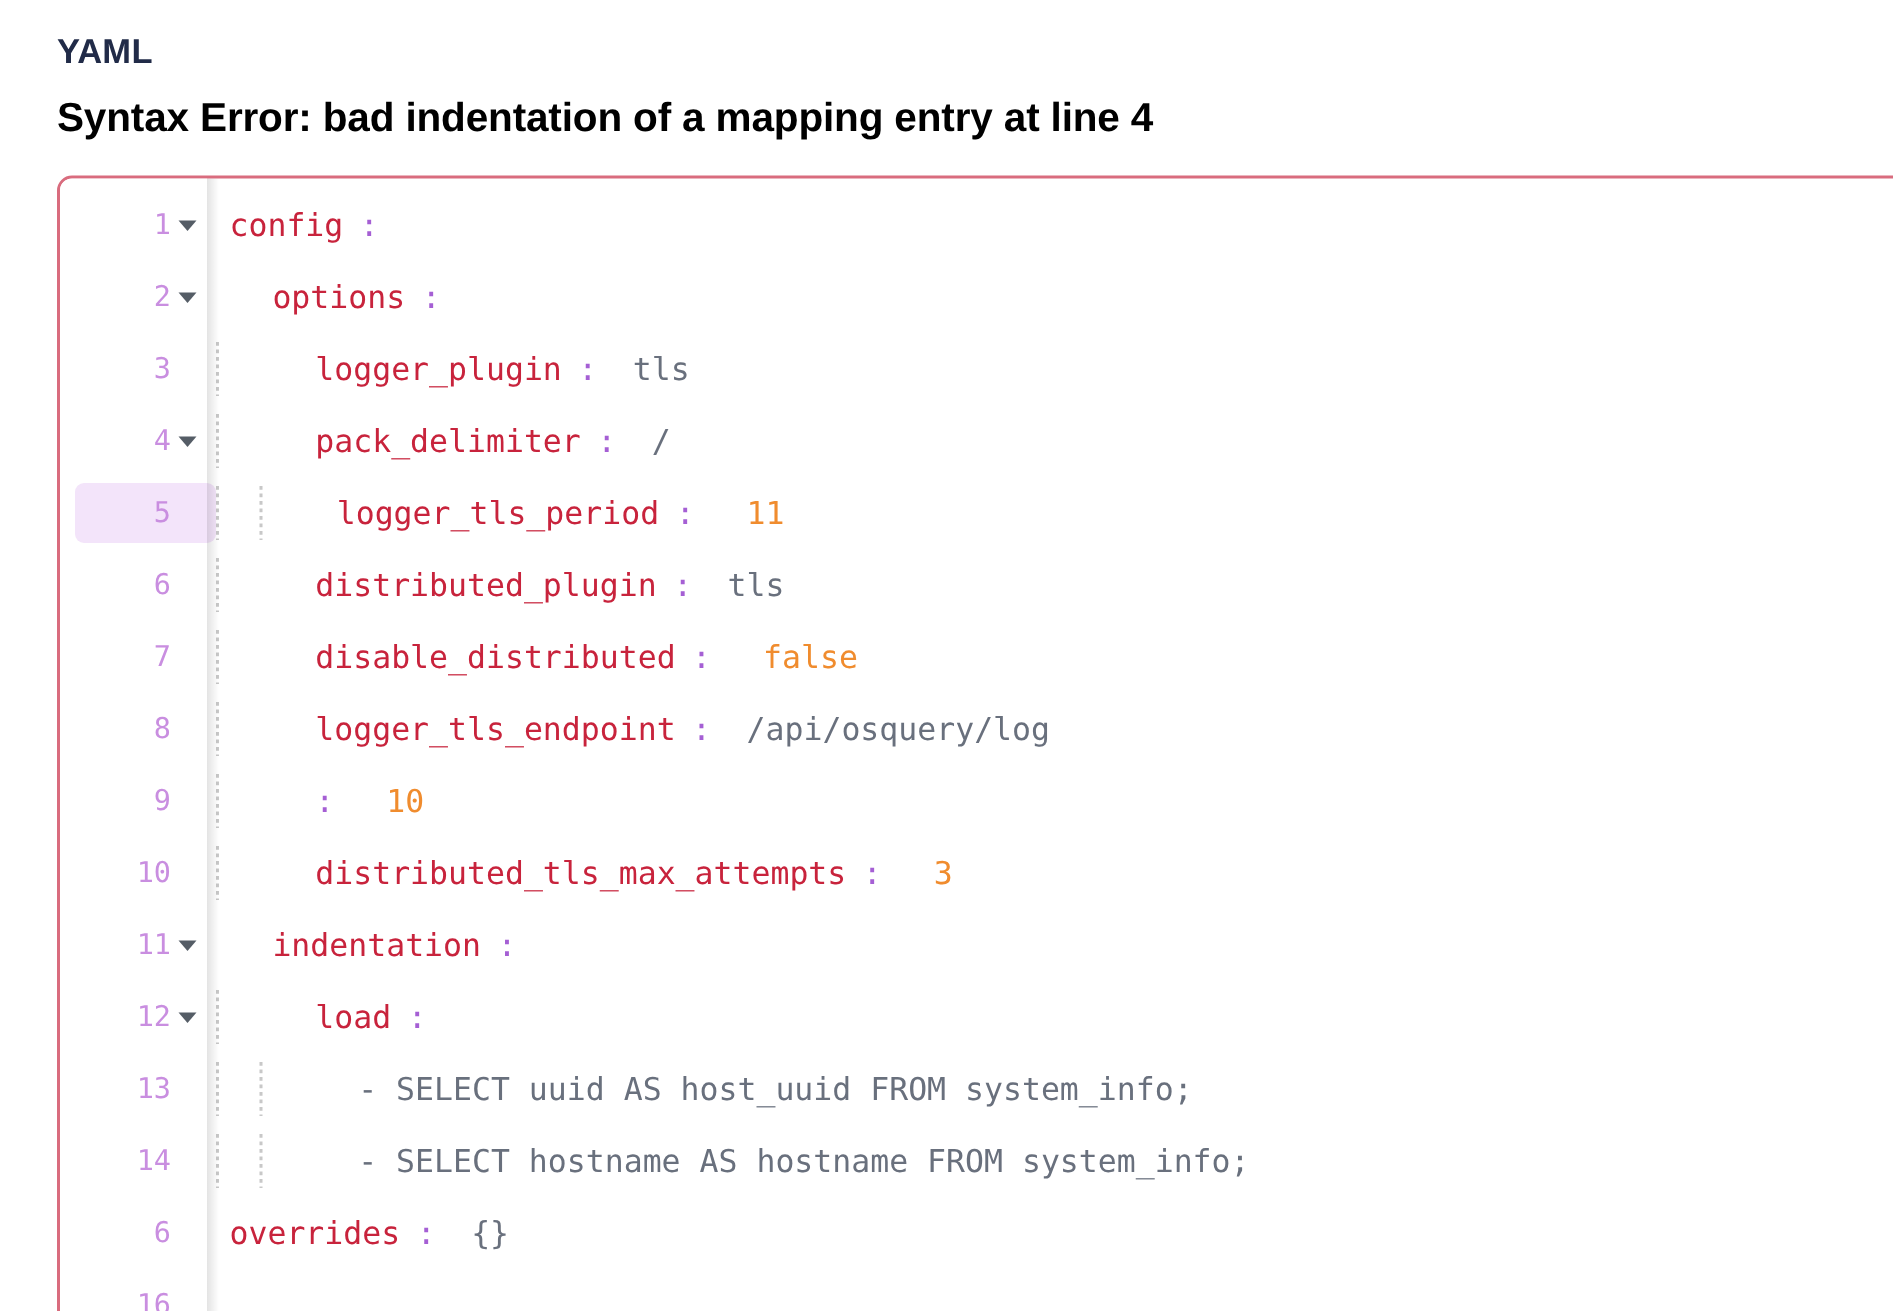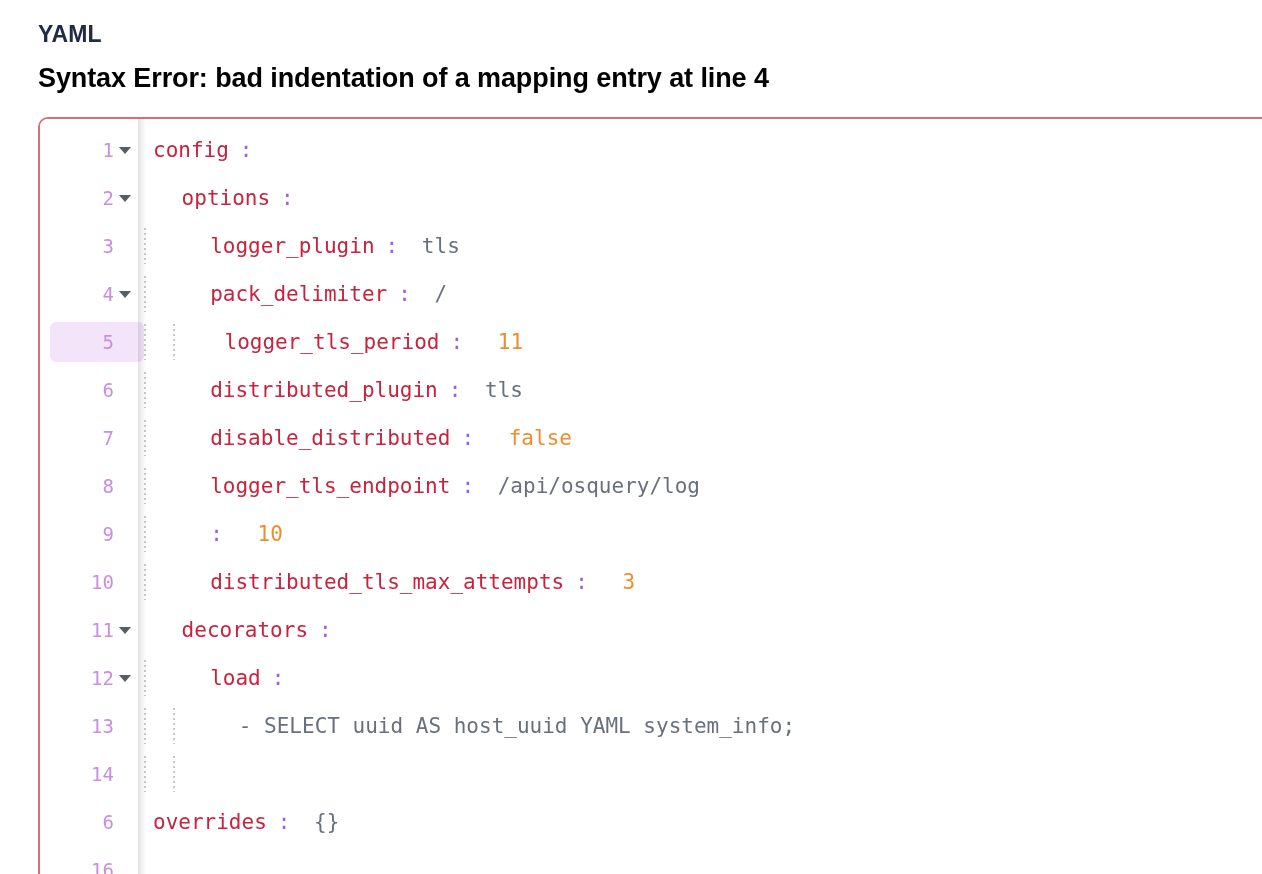--- a/index.html
+++ b/index.html
@@ -247,23 +247,23 @@
           <div class="cline"><span class="tok k">config</span><span class="tok c">:</span></div>
           <div class="cline"><span class="pad" style="width: 28.6px;"></span><span class="tok k">options</span><span class="tok c">:</span></div>
           <div class="cline"><span class="guide bar"></span><span class="pad" style="width: 28.6px;"></span><span class="tok k">logger_plugin</span><span class="tok c">:</span><span class="tok s"> tls</span></div>
           <div class="cline"><span class="guide bar"></span><span class="pad" style="width: 28.6px;"></span><span class="tok k">pack_delimiter</span><span class="tok c">:</span><span class="tok s"> /</span></div>
           <div class="cline"><span class="guide bar"></span><span class="guide bar"></span><span class="pad" style="width: 14.3px;"></span><span class="tok k">logger_tls_period</span><span class="tok c">:</span><span class="tok s"> </span><span class="tok n">11</span></div>
           <div class="cline"><span class="guide bar"></span><span class="pad" style="width: 28.6px;"></span><span class="tok k">distributed_plugin</span><span class="tok c">:</span><span class="tok s"> tls</span></div>
           <div class="cline"><span class="guide bar"></span><span class="pad" style="width: 28.6px;"></span><span class="tok k">disable_distributed</span><span class="tok c">:</span><span class="tok s"> </span><span class="tok n">false</span></div>
           <div class="cline"><span class="guide bar"></span><span class="pad" style="width: 28.6px;"></span><span class="tok k">logger_tls_endpoint</span><span class="tok c">:</span><span class="tok s"> /api/osquery/log</span></div>
           <div class="cline"><span class="guide bar"></span><span class="pad" style="width: 28.6px;"></span><span class="tok c">:</span><span class="tok s"> </span><span class="tok n">10</span></div>
           <div class="cline"><span class="guide bar"></span><span class="pad" style="width: 28.6px;"></span><span class="tok k">distributed_tls_max_attempts</span><span class="tok c">:</span><span class="tok s"> </span><span class="tok n">3</span></div>
-          <div class="cline"><span class="pad" style="width: 28.6px;"></span><span class="tok k">decorators</span><span class="tok c">:</span></div>
+          <div class="cline"><span class="pad" style="width: 28.6px;"></span><span class="tok k">indentation</span><span class="tok c">:</span></div>
           <div class="cline"><span class="guide bar"></span><span class="pad" style="width: 28.6px;"></span><span class="tok k">load</span><span class="tok c">:</span></div>
-          <div class="cline"><span class="guide bar"></span><span class="guide bar"></span><span class="pad" style="width: 28.6px;"></span><span class="tok s">- SELECT uuid AS host_uuid YAML system_info;</span></div>
-          <div class="cline"><span class="guide bar"></span><span class="guide bar"></span><span class="pad" style="width: 28.6px;"></span></div>
+          <div class="cline"><span class="guide bar"></span><span class="guide bar"></span><span class="pad" style="width: 28.6px;"></span><span class="tok s">- SELECT uuid AS host_uuid FROM system_info;</span></div>
+          <div class="cline"><span class="guide bar"></span><span class="guide bar"></span><span class="pad" style="width: 28.6px;"></span><span class="tok s">- SELECT hostname AS hostname FROM system_info;</span></div>
           <div class="cline"><span class="tok k">overrides</span><span class="tok c">:</span><span class="tok s"> {}</span></div>
           <div class="cline"></div>
         </div>
     </div>
   </div>
 
 </div>
 
 </body></html>

